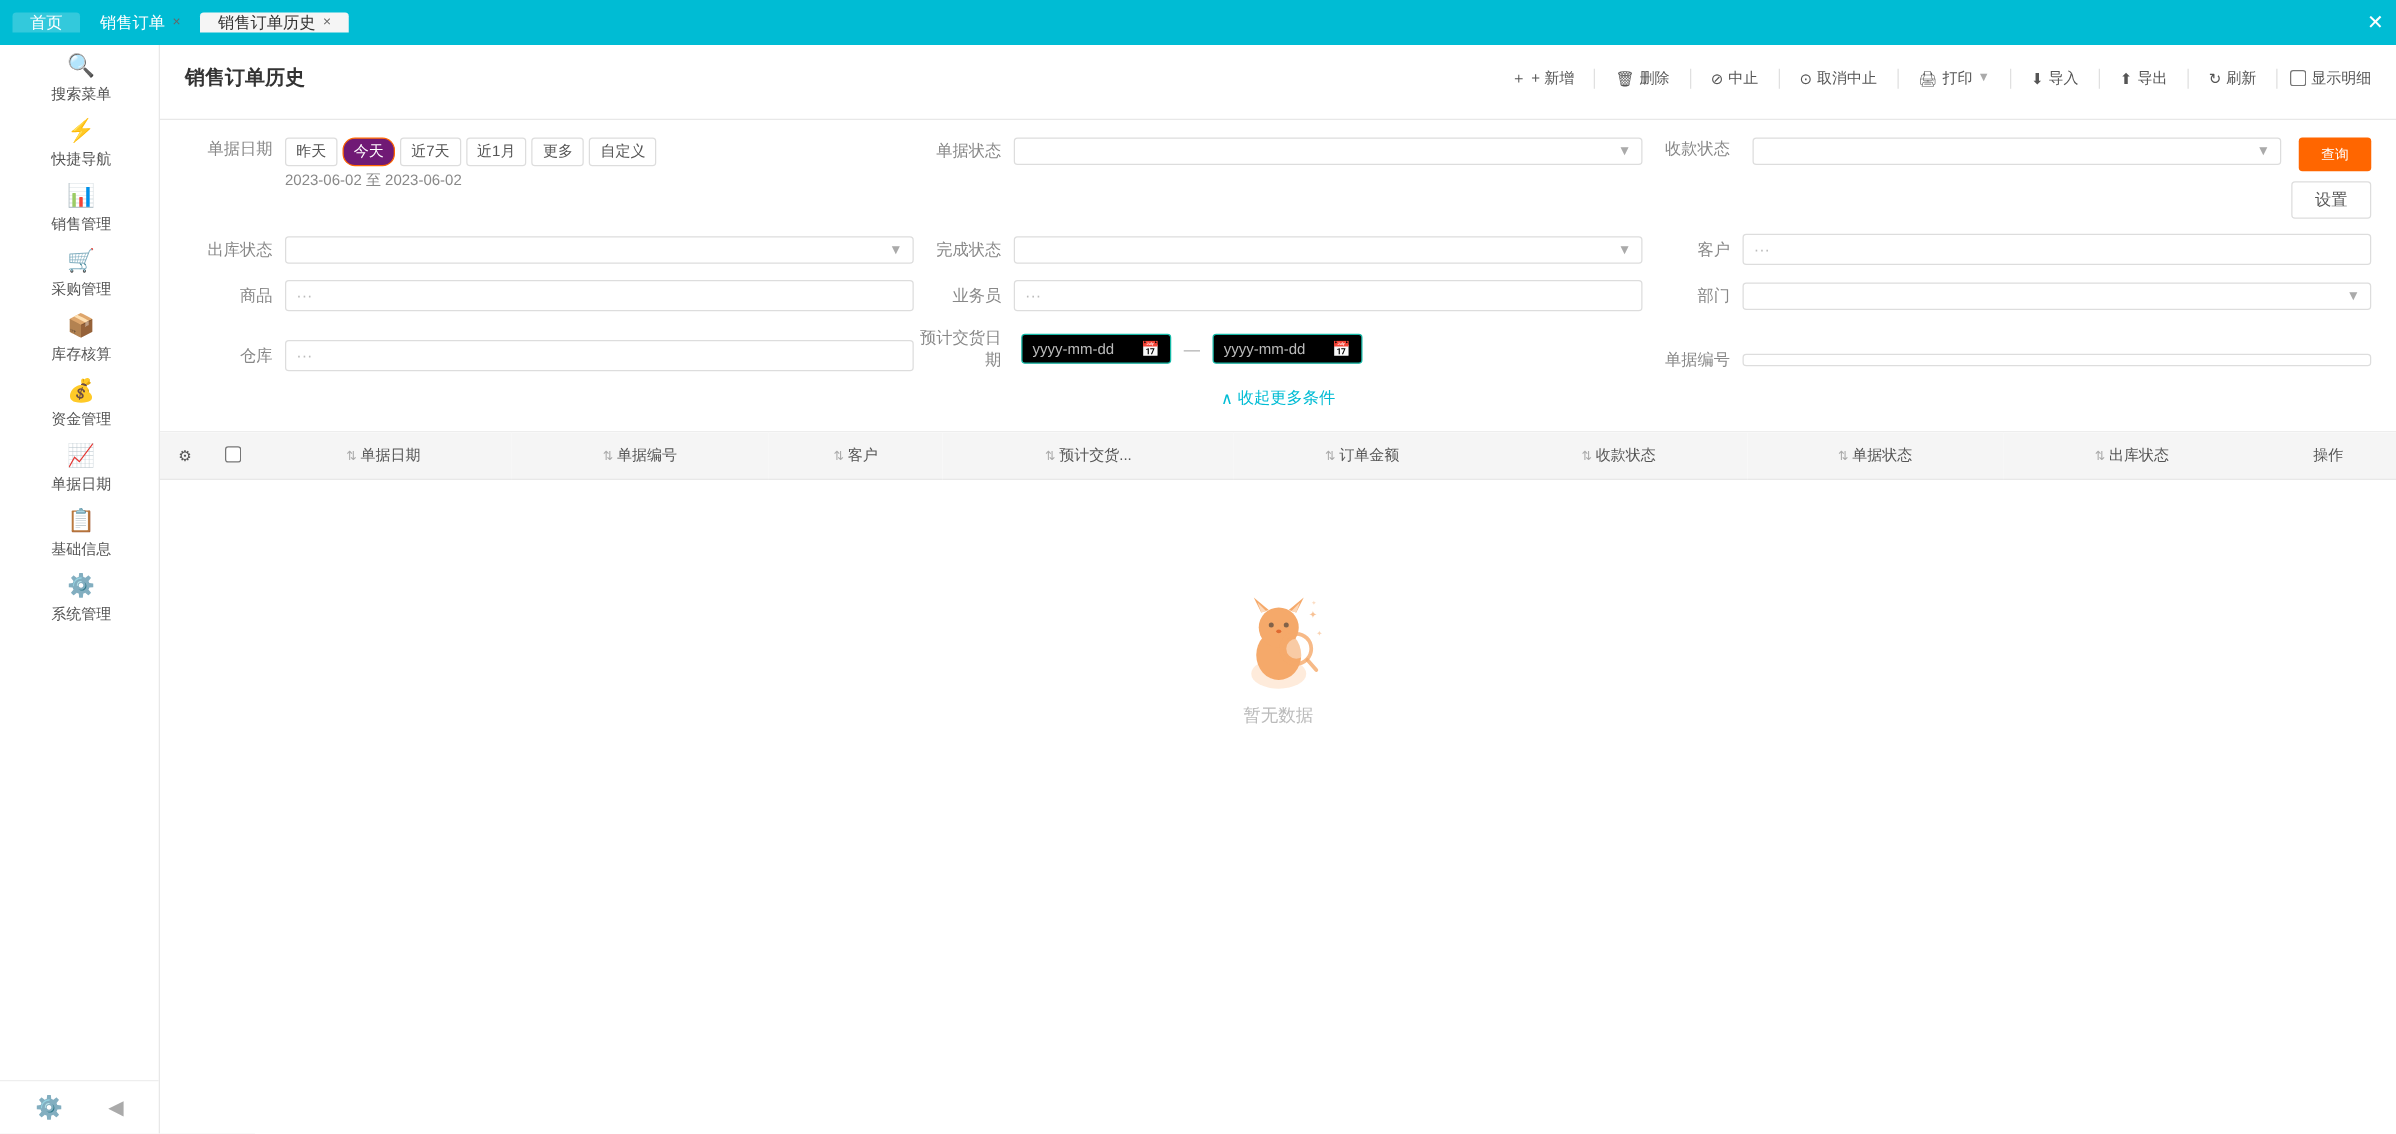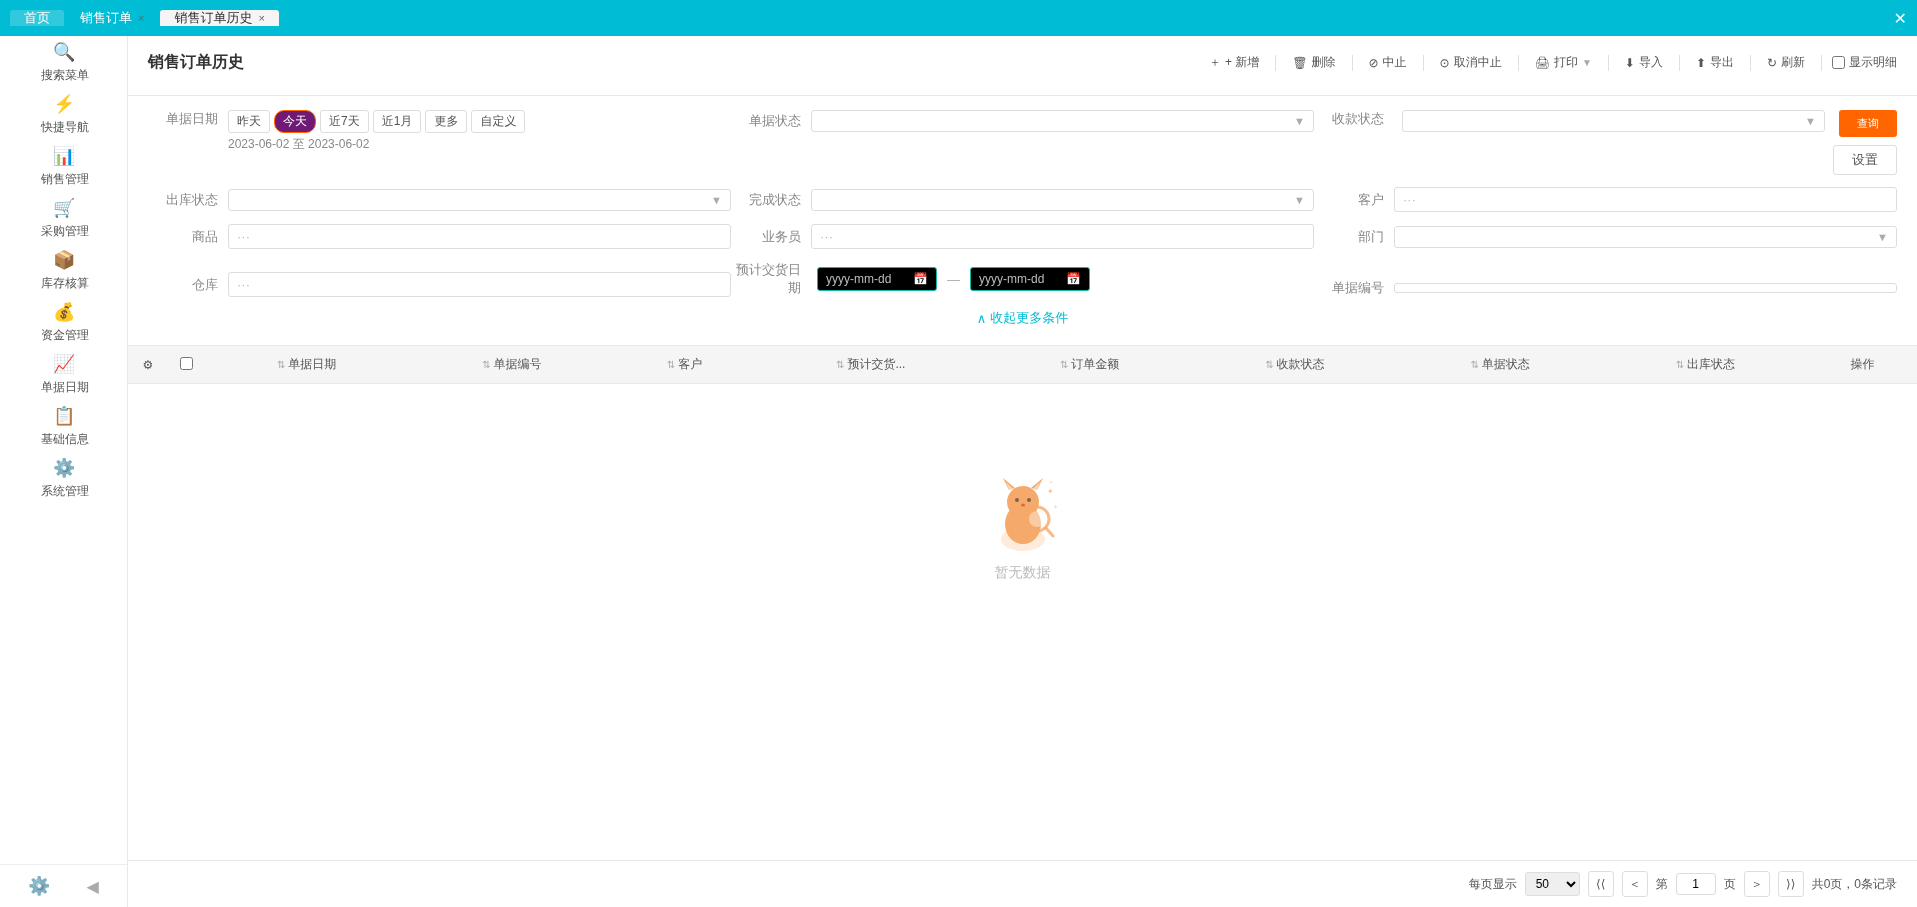--- a/index.html
+++ b/index.html
@@ -406,31 +406,15 @@
                   <text x="76" y="20" font-size="5" fill="#f5a96a" opacity="0.4">✦</text>
                 </svg>
                 <span class="empty-text">暂无数据</span>
               </div>
             </td>
           </tr>
         </tbody>
       </table>
     </div>
 
-    <div class="pagination-bar">
-      <span class="per-page-label">每页显示</span>
-      <select class="per-page-select">
-        <option>50</option>
-        <option>20</option>
-        <option>100</option>
-      </select>
-      <div class="page-nav-btn">⟨⟨</div>
-      <div class="page-nav-btn">＜</div>
-      <span class="page-info">第</span>
-      <input class="page-input" type="text" value="1" style="">
-      <span class="page-info">页</span>
-      <div class="page-nav-btn">＞</div>
-      <div class="page-nav-btn">⟩⟩</div>
-      <span class="page-info">共0页，0条记录</span>
-    </div>
 
   </div>
 </div>
 
 </body></html>

